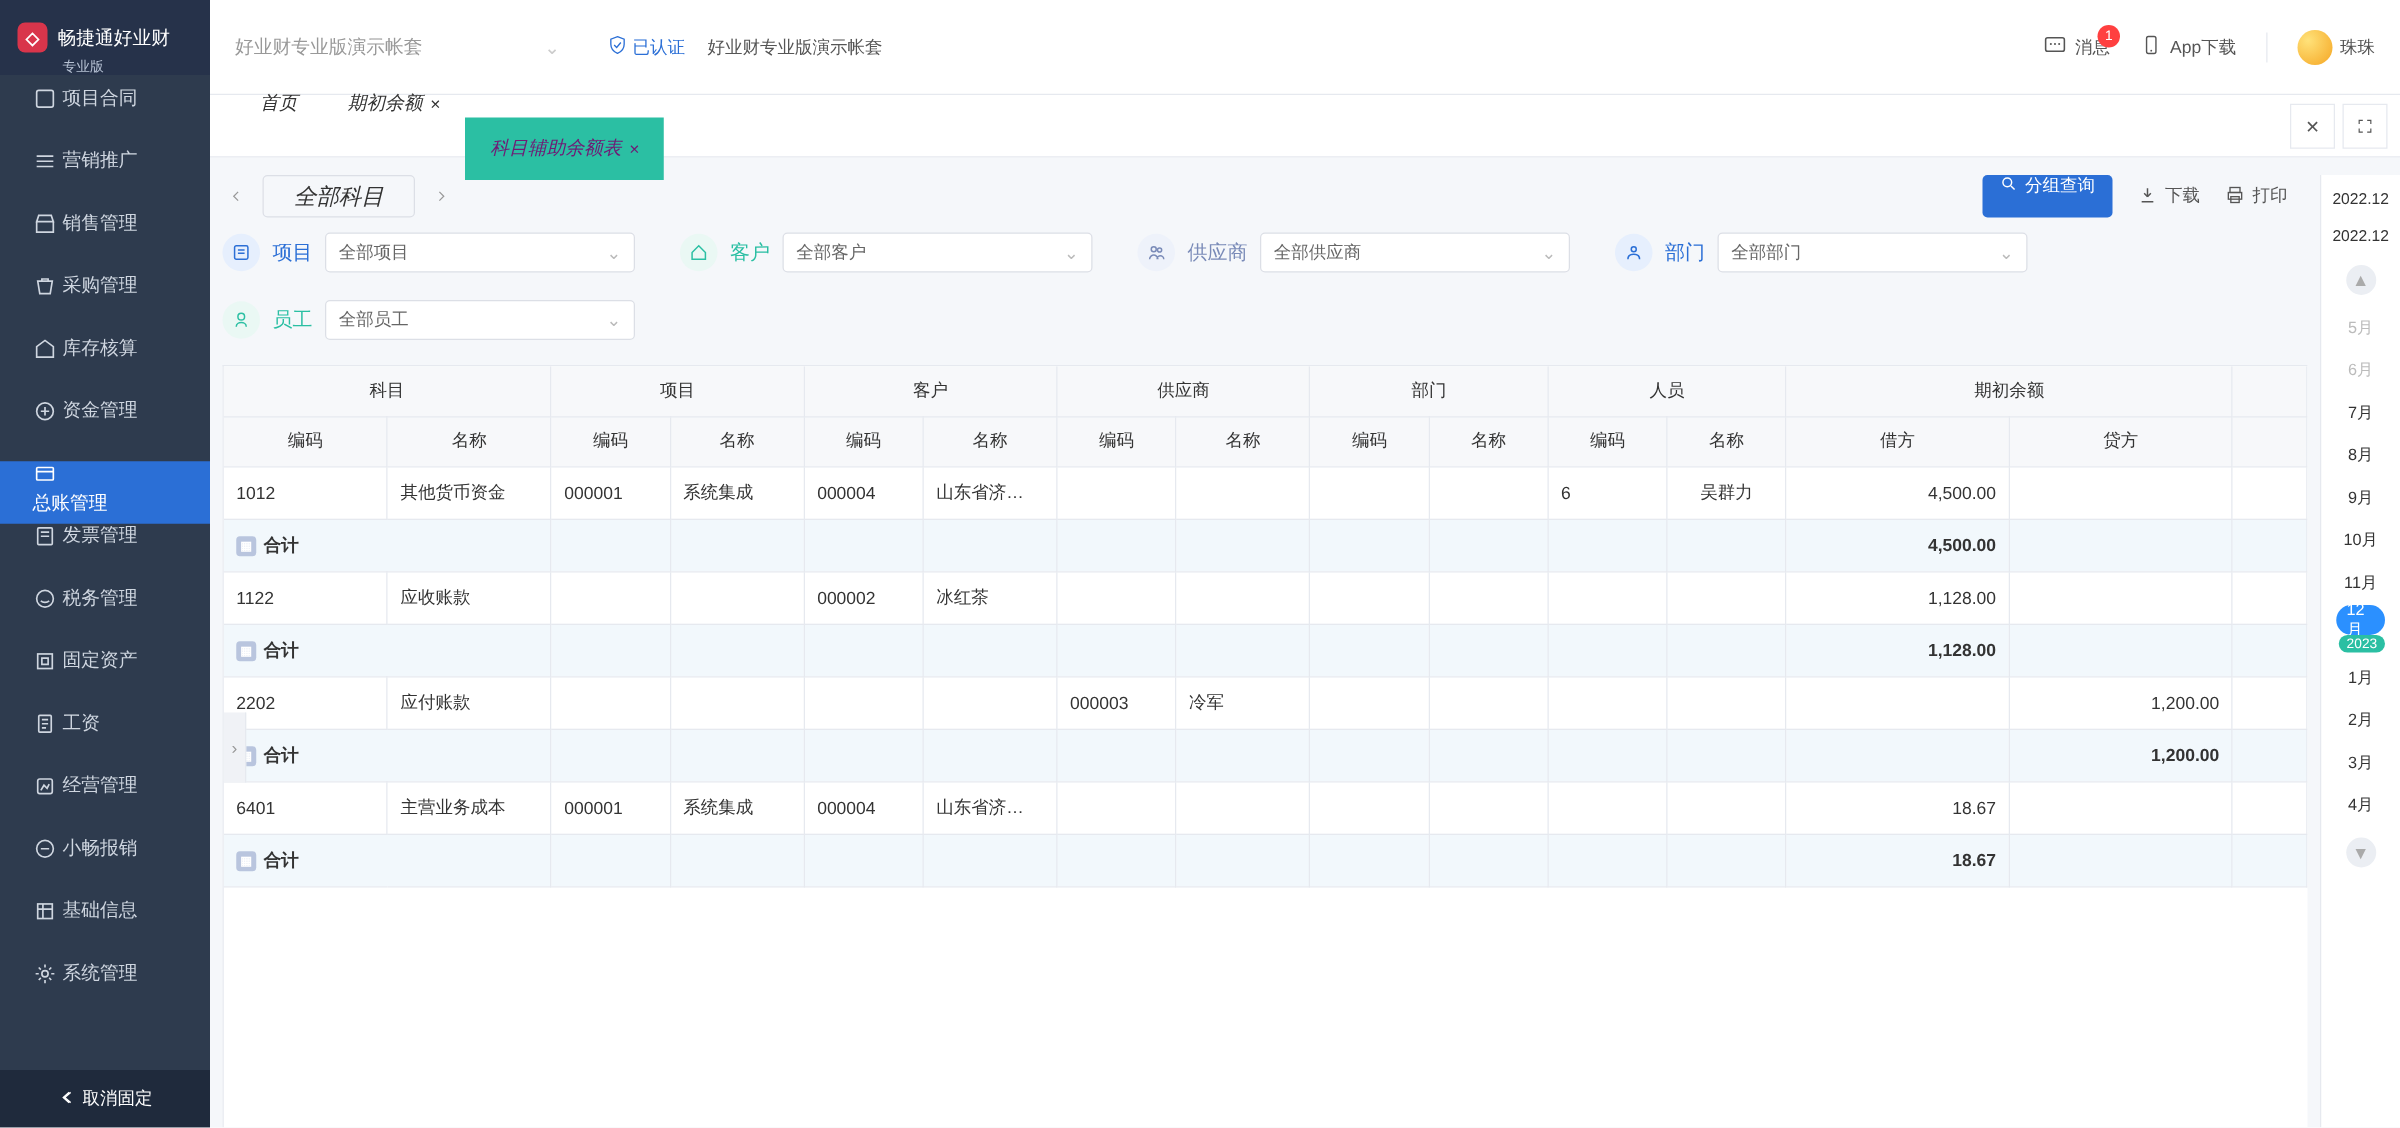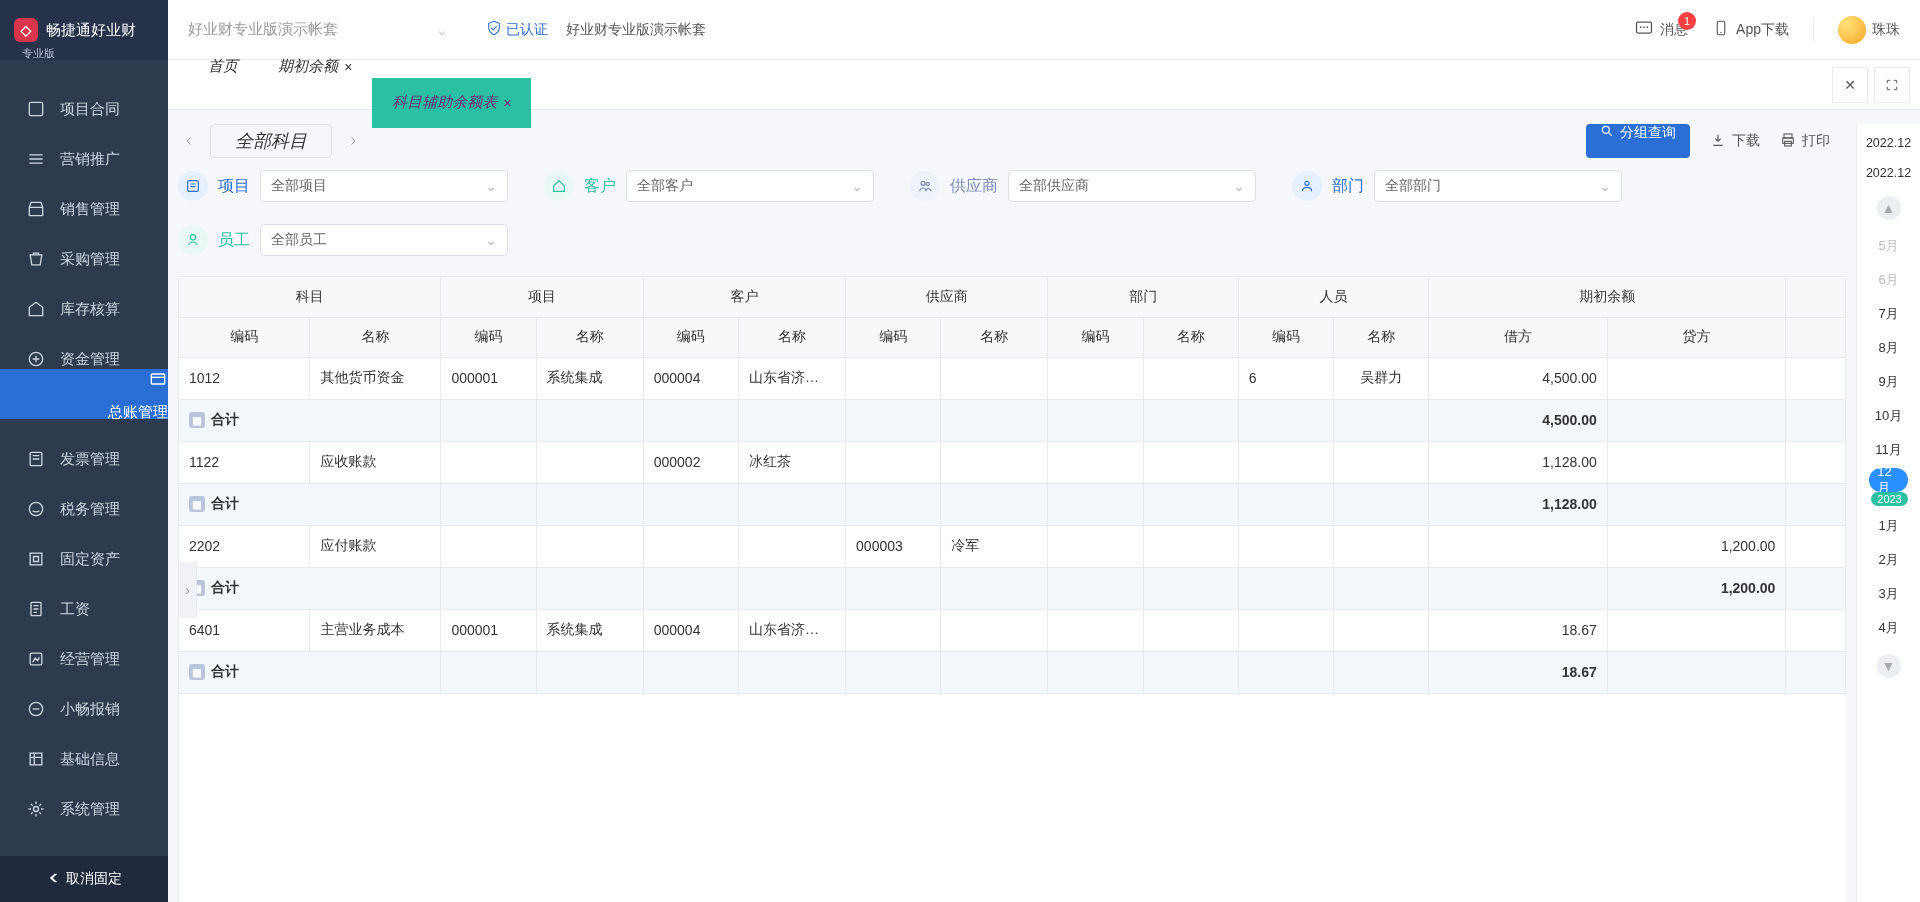--- a/index.html
+++ b/index.html
@@ -5,33 +5,33 @@
   * { box-sizing: border-box; margin: 0; padding: 0; }
   html, body { height: 100%; font-family: "Microsoft YaHei", "PingFang SC", sans-serif; font-size: 14px; color: #333; background: #f5f7fa; }
 
   .app { display: flex; height: 100vh; width: 100vw; overflow: hidden; }
 
   
   .sidebar { width: 168px; background: #2e3b4e; color: #cfd6e0; display: flex; flex-direction: column; flex-shrink: 0; position: relative; }
   .sidebar-logo { height: 60px; display: flex; align-items: center; padding-left: 14px; gap: 8px; background: #26324a; }
   .logo-mark { width: 24px; height: 24px; border-radius: 6px; background: #d9354b; display: inline-flex; align-items: center; justify-content: center; color: #fff; font-size: 14px; font-weight: 700; }
   .logo-text { font-size: 15px; color: #fff; }
-  .sidebar-subtext { font-size: 11px; color: #b7c2d4; padding-left: 22px; margin-top: -14px; margin-bottom: 8px; }
+  .sidebar-subtext { font-size: 11px; color: #b7c2d4; padding-left: 22px; margin-top: -14px; margin-bottom: 8px; margin-left: 28px; }
   .sidebar-menu { flex: 1; overflow-y: auto; }
-  .menu-item { display: flex; align-items: flex-end; gap: 14px; height: 50px; padding-left: 26px; cursor: pointer; font-size: 15px; }
+  .menu-item { display: flex; align-items: flex-start; gap: 4px; height: 50px; padding-left: 26px; cursor: pointer; font-size: 15px; }
   .menu-item.active { background: #2b6fd6; color: #fff; flex-direction: column; }
   .menu-icon { width: 20px; height: 20px; display: inline-flex; align-items: center; justify-content: center; }
   .menu-icon svg { stroke: currentColor; fill: none; stroke-width: 1.6; }
   .sidebar-footer { height: 46px; display: flex; align-items: center; justify-content: center; gap: 6px; background: #1f2a3c; color: #fff; cursor: pointer; font-size: 14px; }
 
   
   .right-col { flex: 1; display: flex; flex-direction: column; min-width: 0; }
 
   
-  .header-bar { height: 60px; background: #fff; display: flex; align-items: center; padding: 0 20px; border-bottom: 1px solid #e6e9ef; gap: 8px; }
+  .header-bar { height: 76px; background: #fff; display: flex; align-items: center; padding: 0 20px; border-bottom: 1px solid #e6e9ef; gap: 8px; }
   .account-picker { color: #999; font-size: 15px; width: 260px; display: flex; align-items: center; gap: 10px; cursor: pointer; }
   .verified { display: inline-flex; align-items: center; gap: 4px; color: #2b6fd6; font-size: 14px; margin-left: 30px; }
   .account-name { font-size: 14px; color: #555; margin-left: 10px; }
   .header-spacer { flex: 1; }
   .header-actions { display: flex; align-items: center; gap: 24px; }
   .header-action { display: inline-flex; align-items: center; gap: 6px; color: #555; cursor: pointer; font-size: 14px; position: relative; }
   .badge { position: absolute; top: -6px; right: -8px; background: #ff4040; color: #fff; width: 18px; height: 18px; border-radius: 9px; font-size: 11px; display: inline-flex; align-items: center; justify-content: center; }
   .avatar-small { width: 28px; height: 28px; border-radius: 50%; background: radial-gradient(circle at 30% 30%, #ffe27a, #f5a623); display: inline-block; }
 
   

